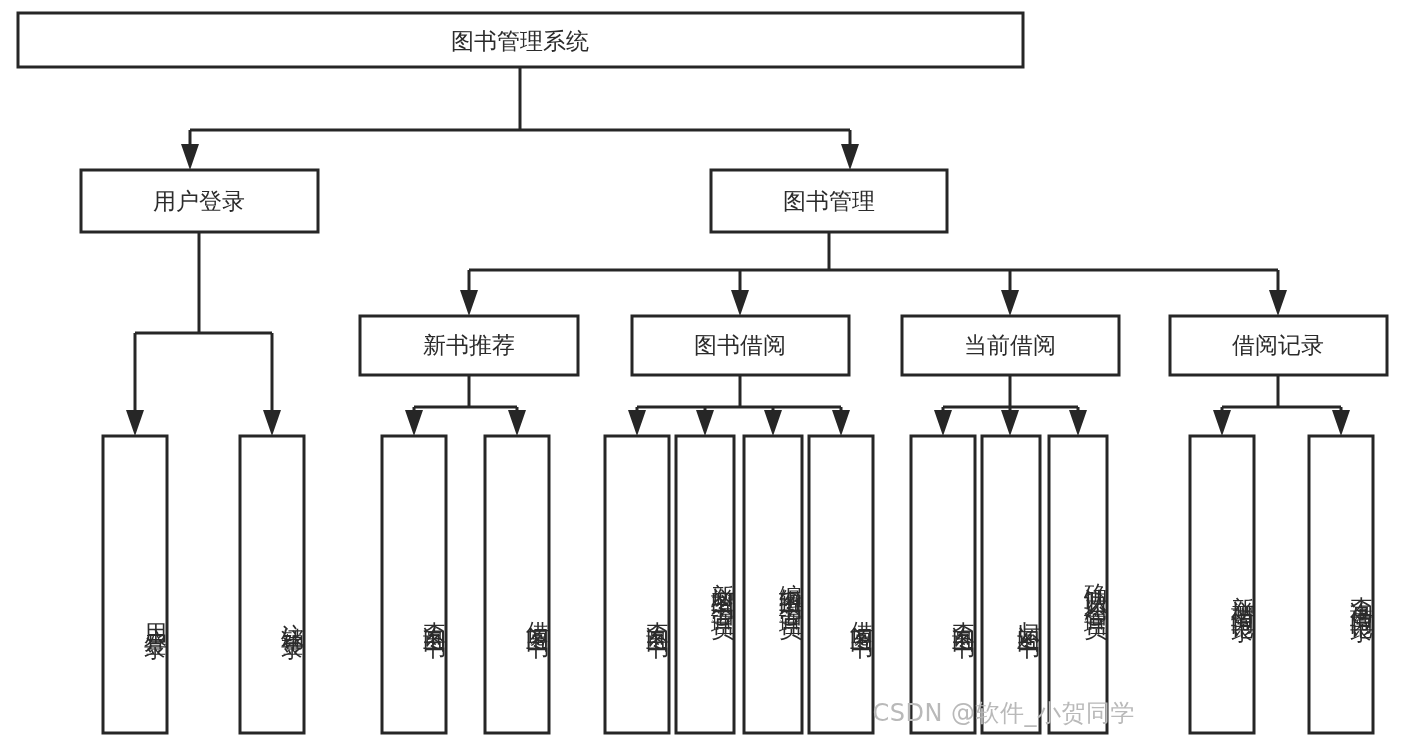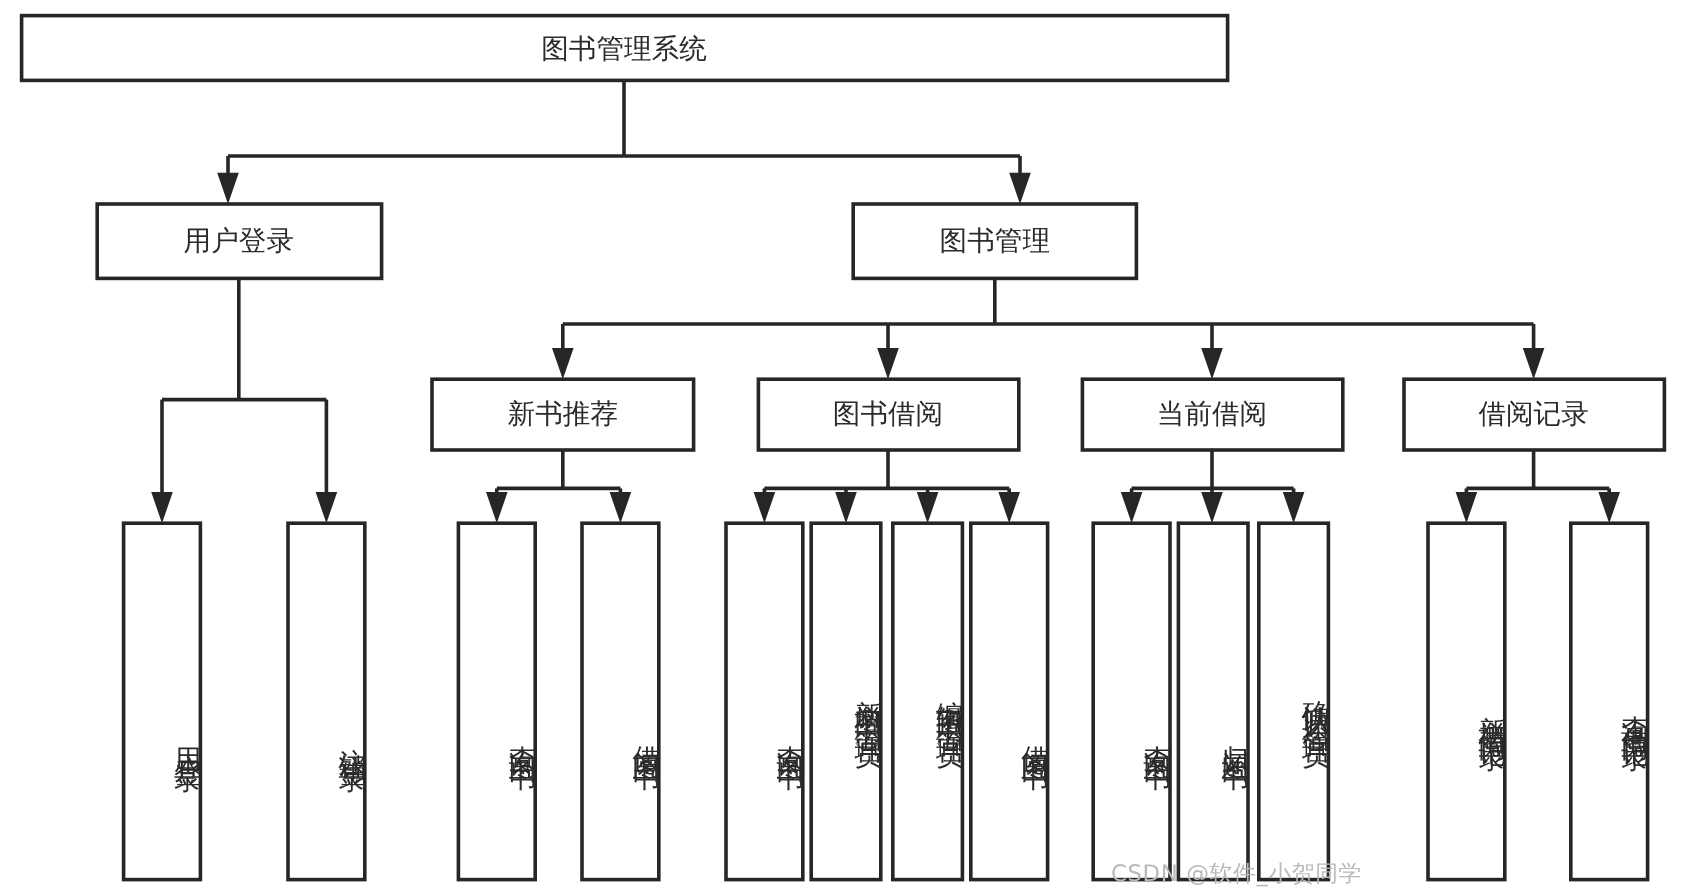--- a/index.html
+++ b/index.html
@@ -62,23 +62,23 @@
     letter-spacing: 5px;
     display: flex;
     align-items: flex-start;
     justify-content: center;
     white-space: nowrap;
     pointer-events: none;
   }
   .watermark {
     position: absolute;
     right: 8px;
-    bottom: 6px;
-    font-family: "DejaVu Sans", "Liberation Sans", sans-serif;
-    font-size: 19px;
+    bottom: 18px;
+    font-family: "DejaVu Sans", "Liberation Sans", sans-serif;
+    font-size: 24px;
     color: #b9b9b9;
     letter-spacing: 0.5px;
     white-space: nowrap;
     margin-left: 40px;
   }
 </style>
 </head>
 <body>
 
 <div id="diagram-root">

